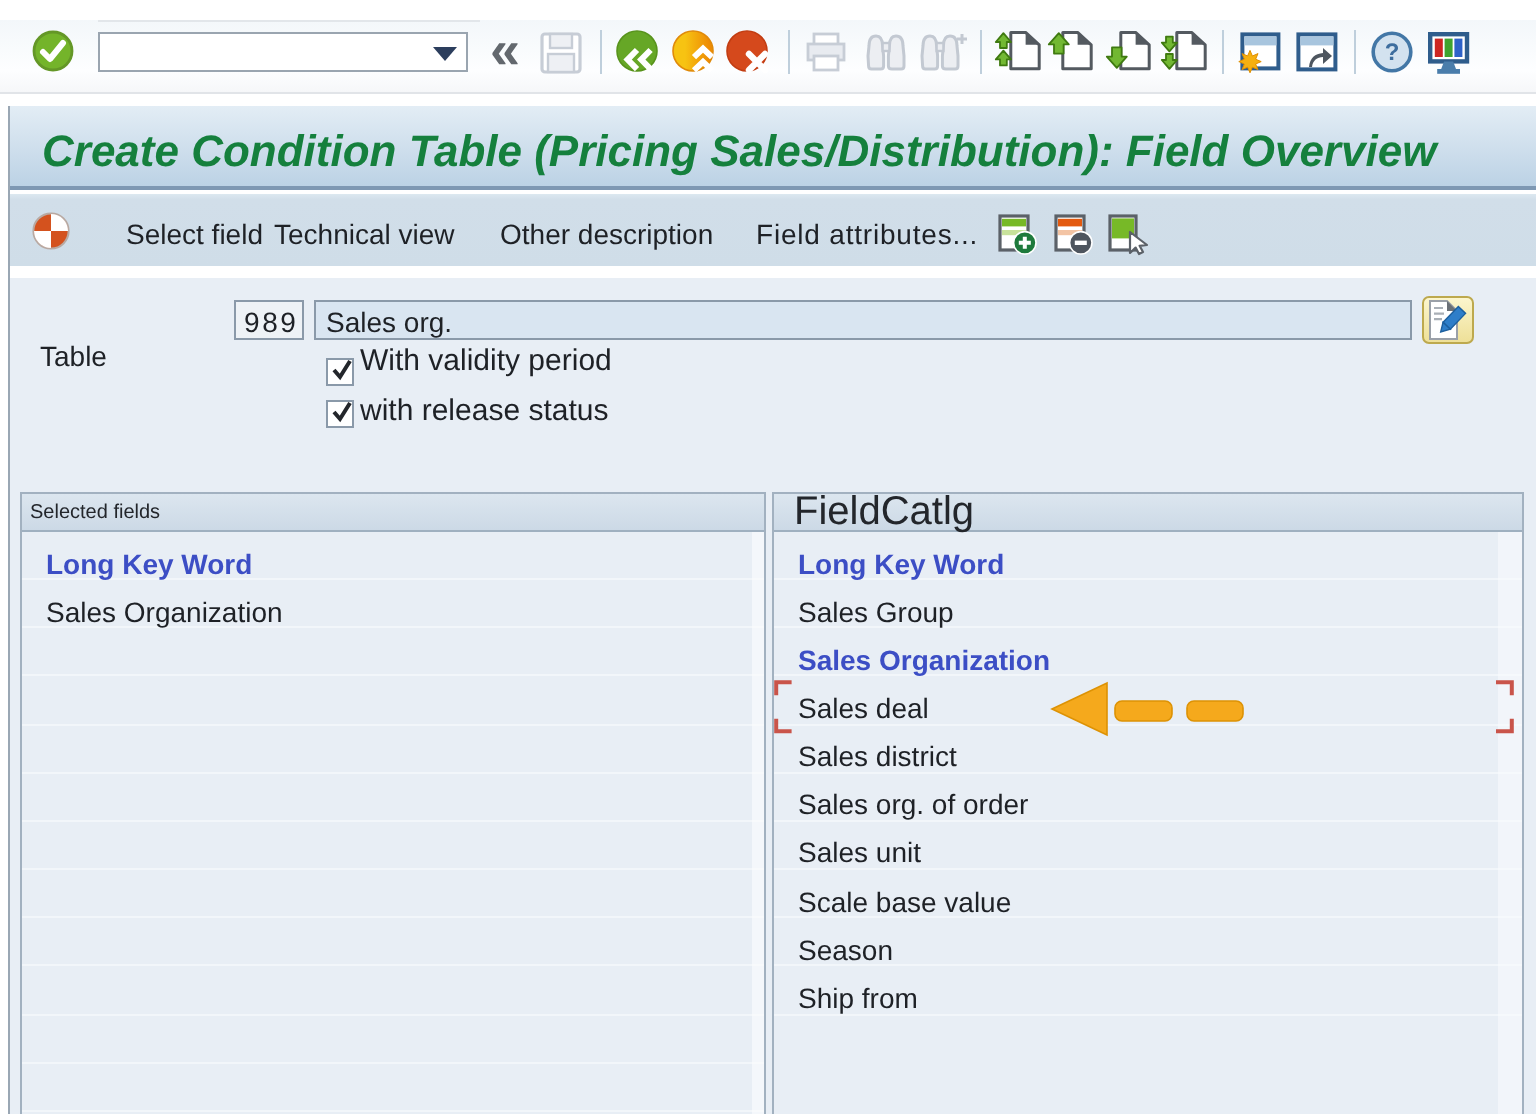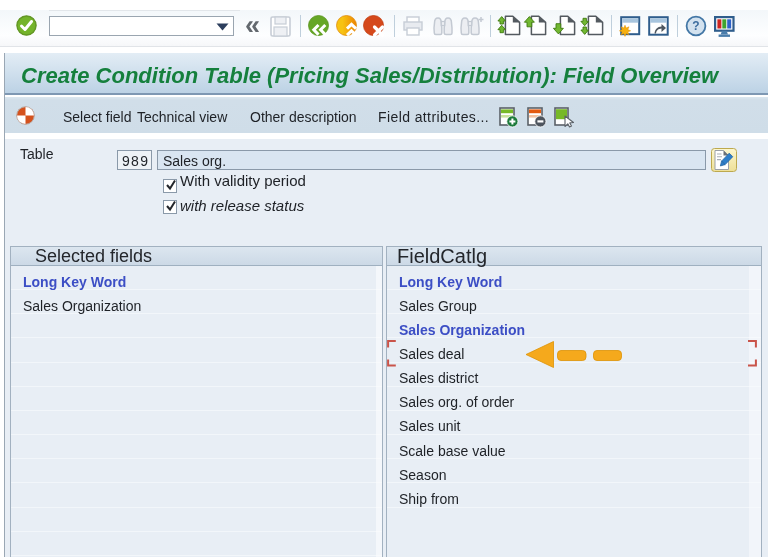--- a/index.html
+++ b/index.html
@@ -172,21 +172,21 @@
   </svg>
 
   <svg class="abs" style="left:554px;top:107px;" width="20" height="21" viewBox="0 0 20 21">
     <rect x="1" y="1" width="13" height="17" fill="#fff" stroke="#5b6168" stroke-width="1.6"></rect>
     <rect x="2" y="2.2" width="11" height="10" fill="#77b927"></rect>
     <path d="M11 9 L11 19.5 L13.8 16.8 L15.5 20 L17.5 19 L15.8 15.9 L19.5 15.5 Z" fill="#fff" stroke="#5b6168" stroke-width="1.1" stroke-linejoin="round"></path>
   </svg>
 
   <div class="abs" style="left:5px;top:139px;width:763px;height:418px;background:#e8eef5;"></div>
 
-  <div class="abs txt" style="left:20px;top:146px;">Table</div>
+  <div class="abs txt" style="left:20px;top:170px;">Table</div>
   <div class="abs" style="left:117px;top:150px;width:35px;height:20px;background:#eef2f6;border:1px solid #8a99a9;"></div>
   <div class="abs txt" style="left:122px;top:153px;letter-spacing:1.3px;">989</div>
   <div class="abs" style="left:157px;top:150px;width:549px;height:20px;background:#d9e5f1;border:1px solid #8a99a9;"></div>
   <div class="abs txt" style="left:163px;top:153px;">Sales org.</div>
 
   <div class="abs" style="left:711px;top:148px;width:26px;height:24px;background:linear-gradient(#fcf6cd,#eee098);border:1.2px solid #bda94e;border-radius:3.5px;"></div>
   <svg class="abs" style="left:711px;top:148px;" width="26" height="24" viewBox="0 0 26 24">
     <path d="M4 2.5 L12.5 2.5 L17.5 7.5 L17.5 21.5 L4 21.5 Z" fill="#fff" stroke="#9aa0a8" stroke-width="1"></path>
     <path d="M12.5 2.5 L12.5 7.5 L17.5 7.5 Z" fill="#6a7076"></path>
     <path d="M6 6 L10.5 6 M6 8.8 L11 8.8 M6 11.6 L10 11.6" stroke="#a9afb6" stroke-width="1.1"></path>
@@ -199,24 +199,24 @@
   <div class="abs" style="left:163px;top:179px;width:14px;height:14px;background:#fff;border:1px solid #8a99a9;"></div>
   <svg class="abs" style="left:164px;top:178px;" width="14" height="14" viewBox="0 0 14 14">
     <path d="M3 7 L6 10.5 L11 2.5" fill="none" stroke="#23262b" stroke-width="2"></path>
   </svg>
   <div class="abs txt" style="left:180px;top:172px;font-size:15px;">With validity period</div>
 
   <div class="abs" style="left:163px;top:200px;width:14px;height:14px;background:#fff;border:1px solid #8a99a9;"></div>
   <svg class="abs" style="left:164px;top:199px;" width="14" height="14" viewBox="0 0 14 14">
     <path d="M3 7 L6 10.5 L11 2.5" fill="none" stroke="#23262b" stroke-width="2"></path>
   </svg>
-  <div class="abs txt" style="left:180px;top:197px;font-size:15px;font-style:italic;">with release status</div>
+  <div class="abs txt" style="left:180px;top:197px;font-size:15px;">with release status</div>
 
   <div class="abs" style="left:10px;top:246px;width:373px;height:311px;border:1px solid #a2b1c0;border-bottom:none;background:#e8eef5;">
-    <div style="height:19px;background:linear-gradient(#dce6ef,#ccd9e6);border-bottom:1px solid #9fb0c0;font-size:18px;color:#23262b;padding-left:24px;line-height:19px;">Selected fields</div>
+    <div style="height:19px;background:linear-gradient(#dce6ef,#ccd9e6);border-bottom:1px solid #9fb0c0;font-size:10px;color:#23262b;padding-left:4px;line-height:19px;">Selected fields</div>
     <div class="lrow blue">Long Key Word</div>
     <div class="lrow">Sales Organization</div>
     <div class="lrow"></div>
       <div class="lrow"></div>
       <div class="lrow"></div>
       <div class="lrow"></div>
     <div class="lrow"></div>
       <div class="lrow"></div>
       <div class="lrow"></div>
       <div class="lrow"></div>

